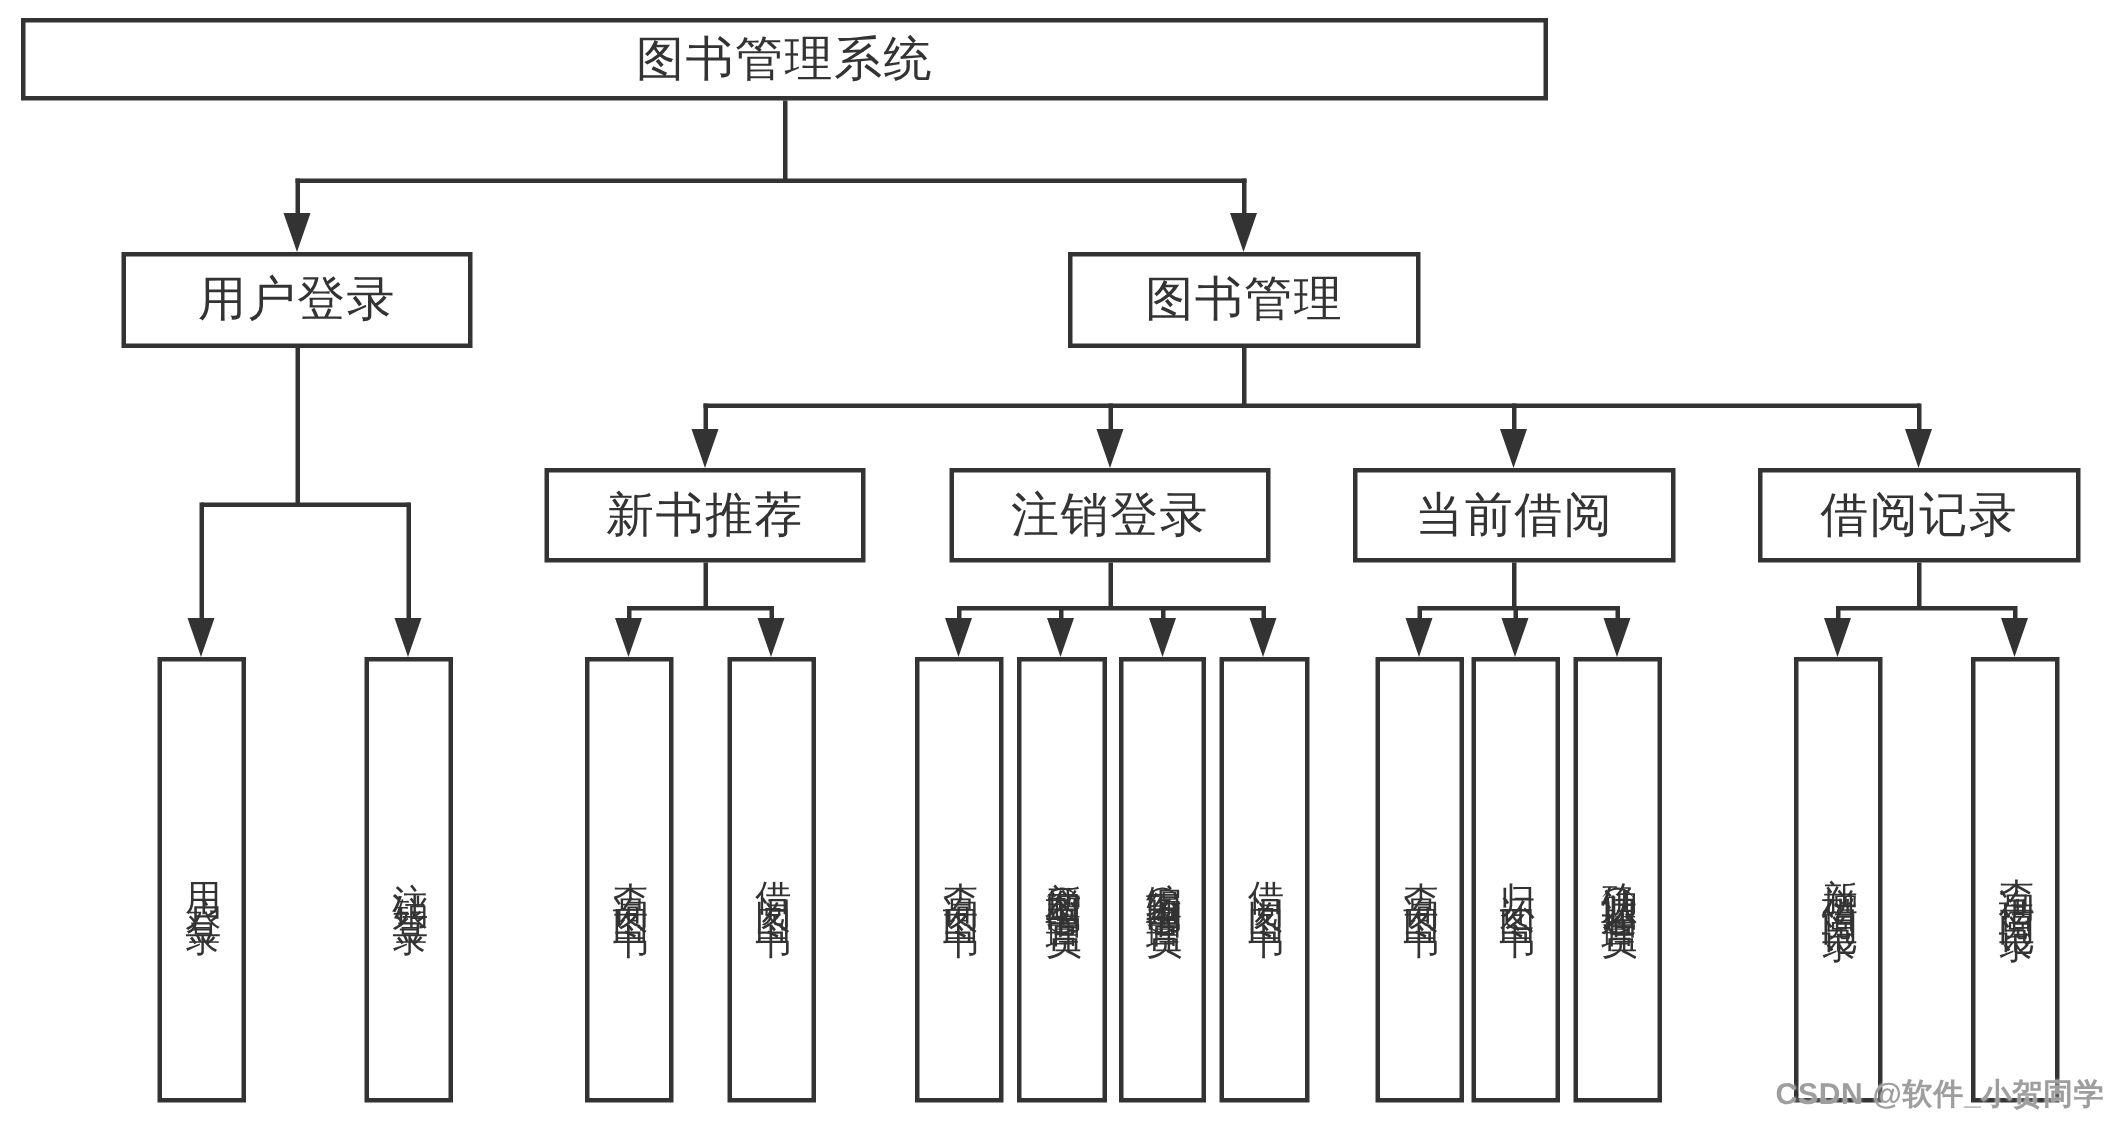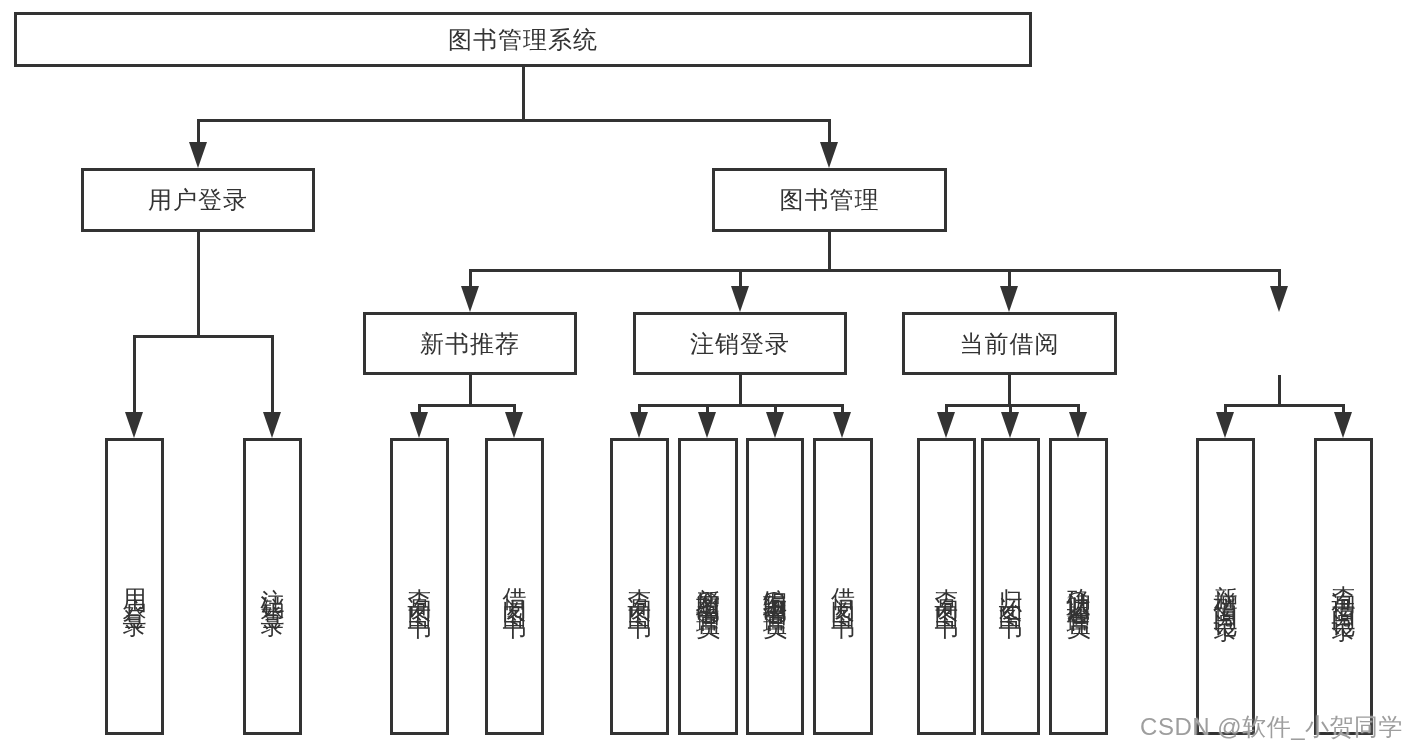--- a/index.html
+++ b/index.html
@@ -8,21 +8,21 @@
   *{margin:0;padding:0;box-sizing:border-box;}
   html,body{background:var(--bg);}
   body{font-family:"Liberation Sans",sans-serif;}
   .canvas{
     position:relative;width:1405px;height:747px;background:var(--bg);overflow:hidden;
   }
   
   .box{
     position:absolute;border:3px solid var(--line);background:#fff;
     display:flex;align-items:center;justify-content:center;
-    color:var(--text);font-size:24px;letter-spacing:1px;
+    color:var(--text);font-size:32px;letter-spacing:1px;
   }
   .leaf{
     position:absolute;border:3px solid var(--line);background:#fff;
     display:flex;align-items:center;justify-content:center;
     color:var(--text);font-size:24px;
   }
   .vtext{
     writing-mode:vertical-rl;text-orientation:mixed;
     line-height:1;white-space:nowrap;
   }
@@ -32,22 +32,23 @@
   
   .hl{position:absolute;height:2.5px;background:var(--line);}
   .vl{position:absolute;width:2.5px;background:var(--line);}
   .ah{
     position:absolute;width:0;height:0;
     border-left:9px solid transparent;border-right:9px solid transparent;
     border-top:26px solid var(--line);
   }
   .watermark{
     position:absolute;right:2px;bottom:4px;z-index:5;
-    font-size:24px;color:var(--wm);letter-spacing:.5px;
+    font-size:20px;color:var(--wm);letter-spacing:.5px;
     text-shadow:0 0 2px #fff;
+    font-weight:bold;
   }
 </style>
 </head>
 <body>
 
 <div class="canvas">
 
   <div class="box" style="left:14px;top:12px;width:1018px;height:55px;">
     <span>图书管理系统</span>
   </div>
@@ -60,20 +61,23 @@
   </div>
 
   <div class="box" style="left:712px;top:168px;width:235px;height:64px;">
     <span>图书管理</span>
   </div>
   <div class="box" style="left:633px;top:312px;width:214px;height:63px;">
     <span>注销登录</span>
   </div>
   <div class="box" style="left:902px;top:312px;width:215px;height:63px;">
     <span>当前借阅</span>
+  </div>
+  <div class="box" style="left:1172px;top:312px;width:215px;height:63px;">
+    <span>借阅记录</span>
   </div>
 
   <div class="leaf" style="left:105px;top:438px;width:59px;height:297px;">
     <span class="vtext ls4">用户登录</span>
   </div>
   <div class="leaf" style="left:243px;top:438px;width:59px;height:297px;">
     <span class="vtext ls4">注销登录</span>
   </div>
 
   <div class="leaf" style="left:390px;top:438px;width:59px;height:297px;">

